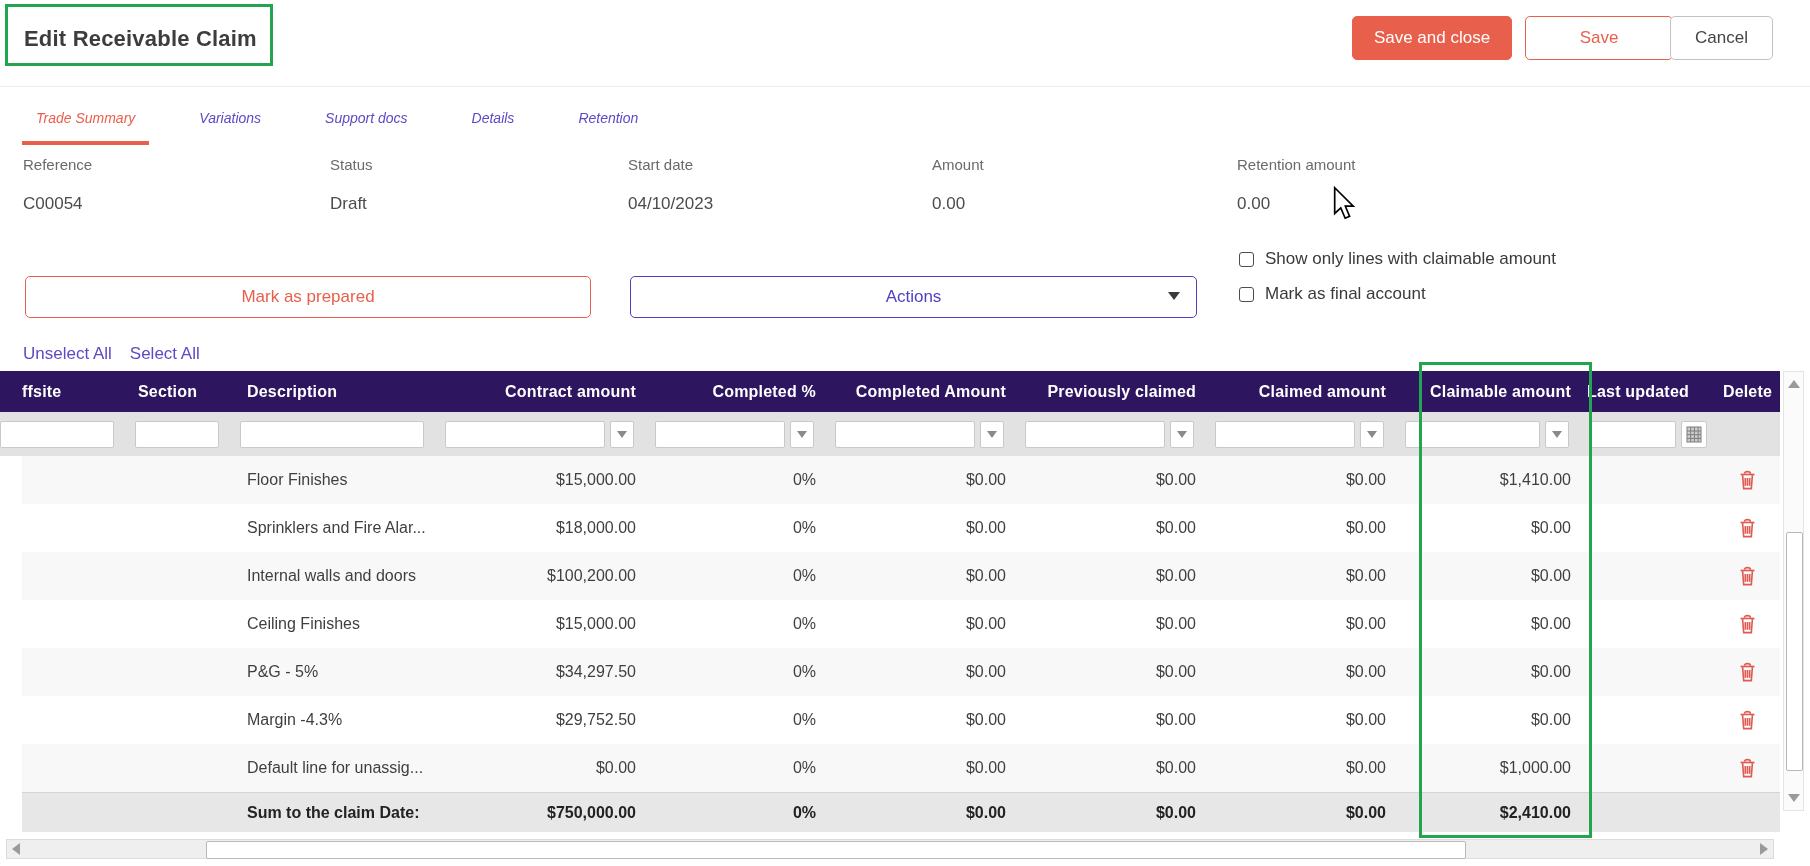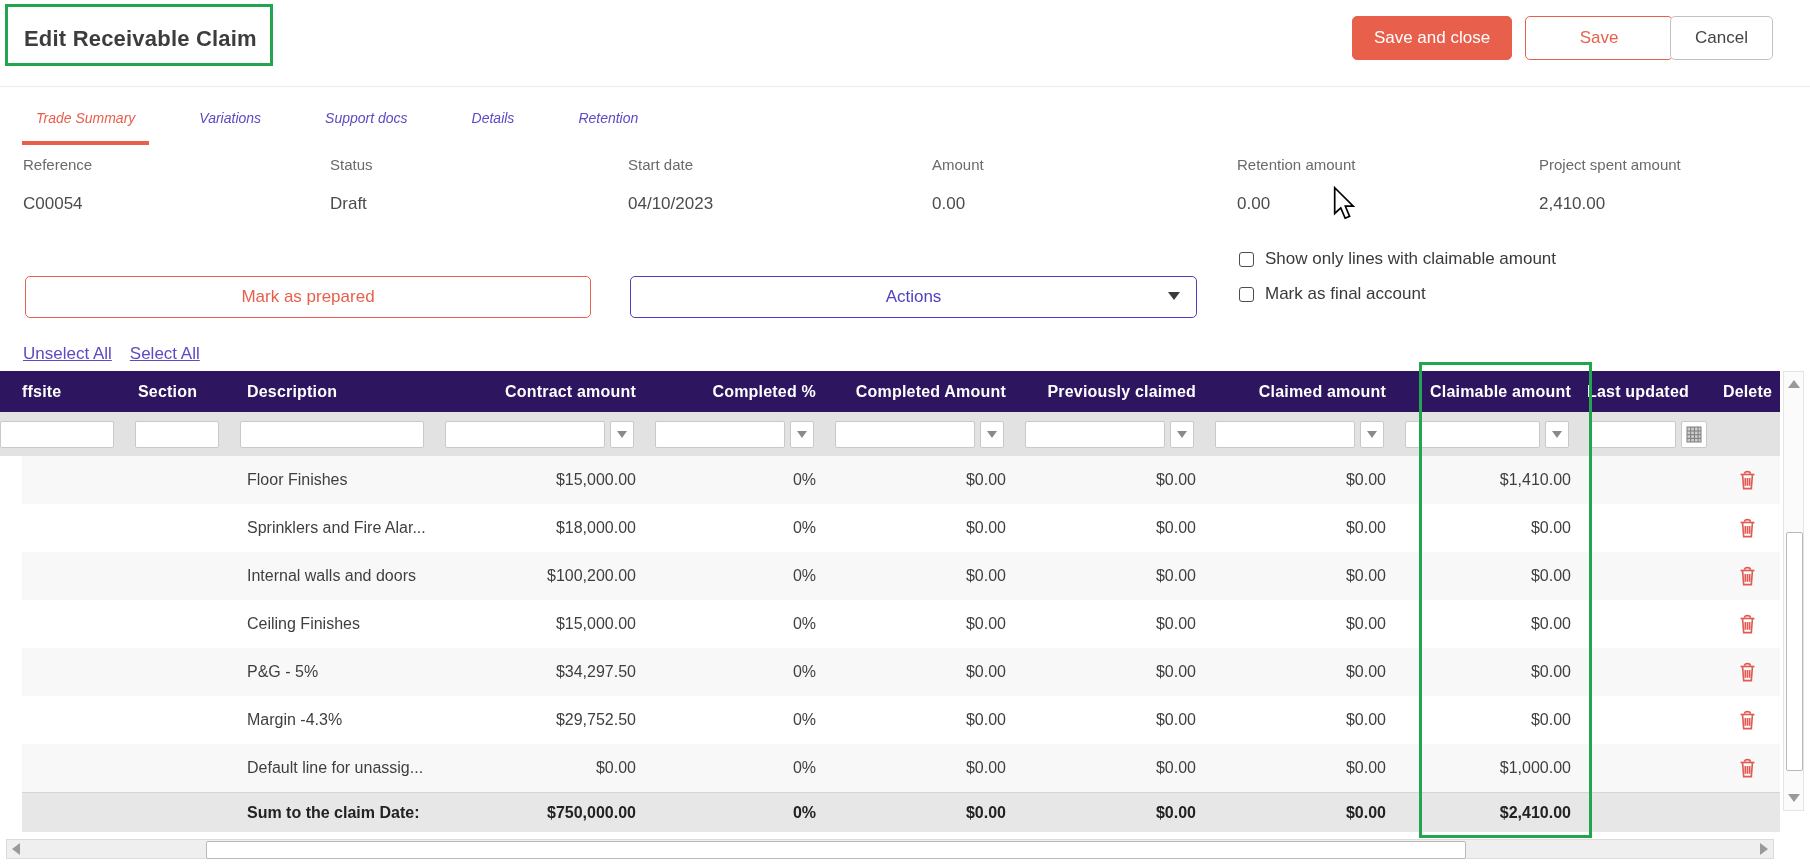--- a/index.html
+++ b/index.html
@@ -22,21 +22,21 @@
   .field .lbl{font-size:15px;color:#6a6a6a;}
   .field .val{font-size:17px;color:#4c4c4c;margin-top:21px;}
   
   .btn-mark{left:25px;top:276px;width:566px;height:42px;background:#fff;color:#e8604c;border:1.6px solid #e8604c;}
   .btn-actions{left:630px;top:276px;width:567px;height:42px;background:#fff;color:#5040c2;border:1.6px solid #4d3ec0;position:absolute;}
   .caret{position:absolute;right:16px;top:15px;width:0;height:0;border-left:6px solid transparent;border-right:6px solid transparent;border-top:8px solid #3a3a3a;}
   .chk-row{position:absolute;left:1239px;display:flex;align-items:center;gap:11px;}
   .chk-box{width:15px;height:15px;border:1.6px solid #4d4d4d;border-radius:3px;background:#fff;box-sizing:border-box;cursor:pointer;}
   .chk-lbl{font-size:17px;color:#3a3a3a;}
   .sel-links{position:absolute;left:23px;top:344px;display:flex;gap:18px;font-size:17px;color:#5b4bc4;}
-  .sel-links span{cursor:pointer;text-decoration:underline;}
+  .sel-links span{cursor:pointer;}
   
   .grid{position:absolute;left:0;top:371px;width:1780px;}
   .g-row{display:flex;}
   .cell{box-sizing:border-box;display:flex;align-items:center;font-size:16px;white-space:nowrap;overflow:hidden;}
   .c0{width:130px;padding-left:22px;} .c0b{width:108px;}
   .c1{width:105px;padding-left:8px;}
   .c2{width:205px;padding-left:12px;}
   .c3{width:210px;} .c4{width:180px;} .c5{width:190px;} .c6{width:190px;} .c7{width:190px;} .c8{width:185px;}
   .c9{width:130px;padding-left:2px;}
   .c10{width:65px;justify-content:center;}
@@ -107,24 +107,20 @@
     <div class="val">04/10/2023</div>
   </div>
   <div class="field" style="left:932px">
     <div class="lbl">Amount</div>
     <div class="val">0.00</div>
   </div>
   <div class="field" style="left:1237px">
     <div class="lbl">Retention amount</div>
     <div class="val">0.00</div>
   </div>
-  <div class="field" style="left:1539px">
-    <div class="lbl">Project spent amount</div>
-    <div class="val">2,410.00</div>
-  </div>
 
   <div class="btn btn-actions">
     <span>Actions</span>
     <span class="caret"></span>
   </div>
   <div class="btn btn-mark">Mark as prepared</div>
   <div class="chk-row" style="top:249px">
     <span class="chk-box"></span>
     <span class="chk-lbl">Show only lines with claimable amount</span>
   </div>

